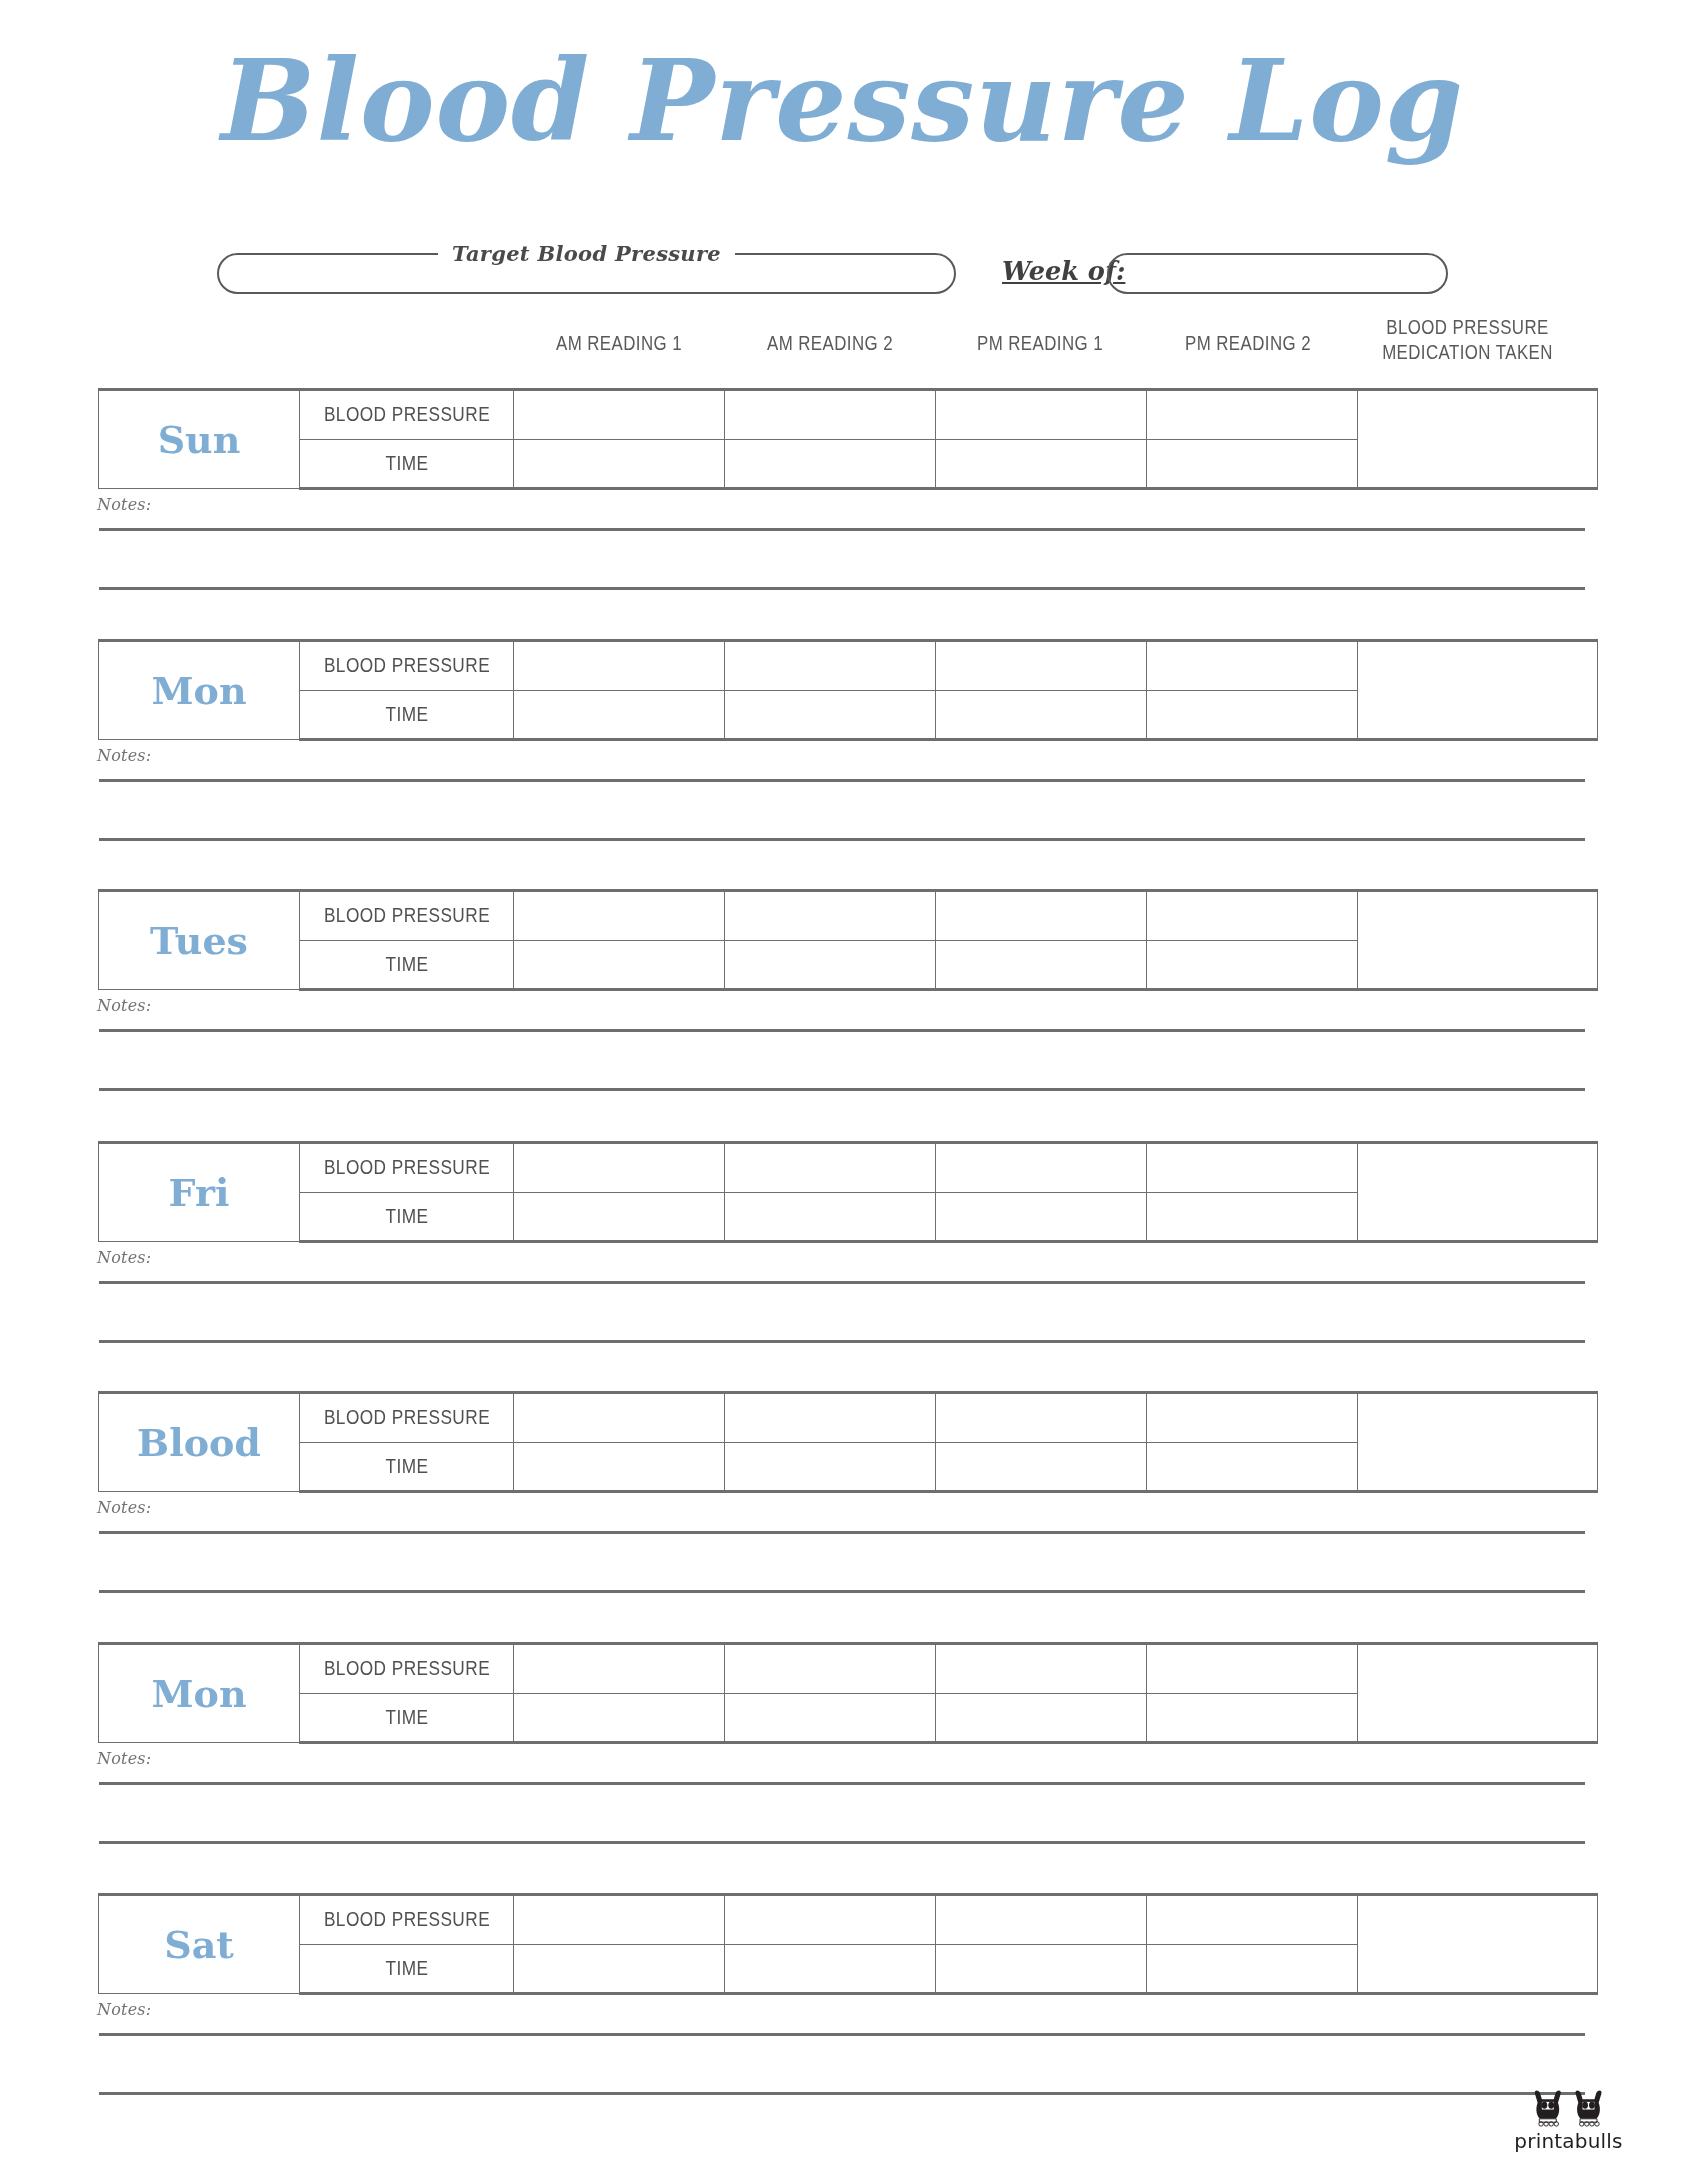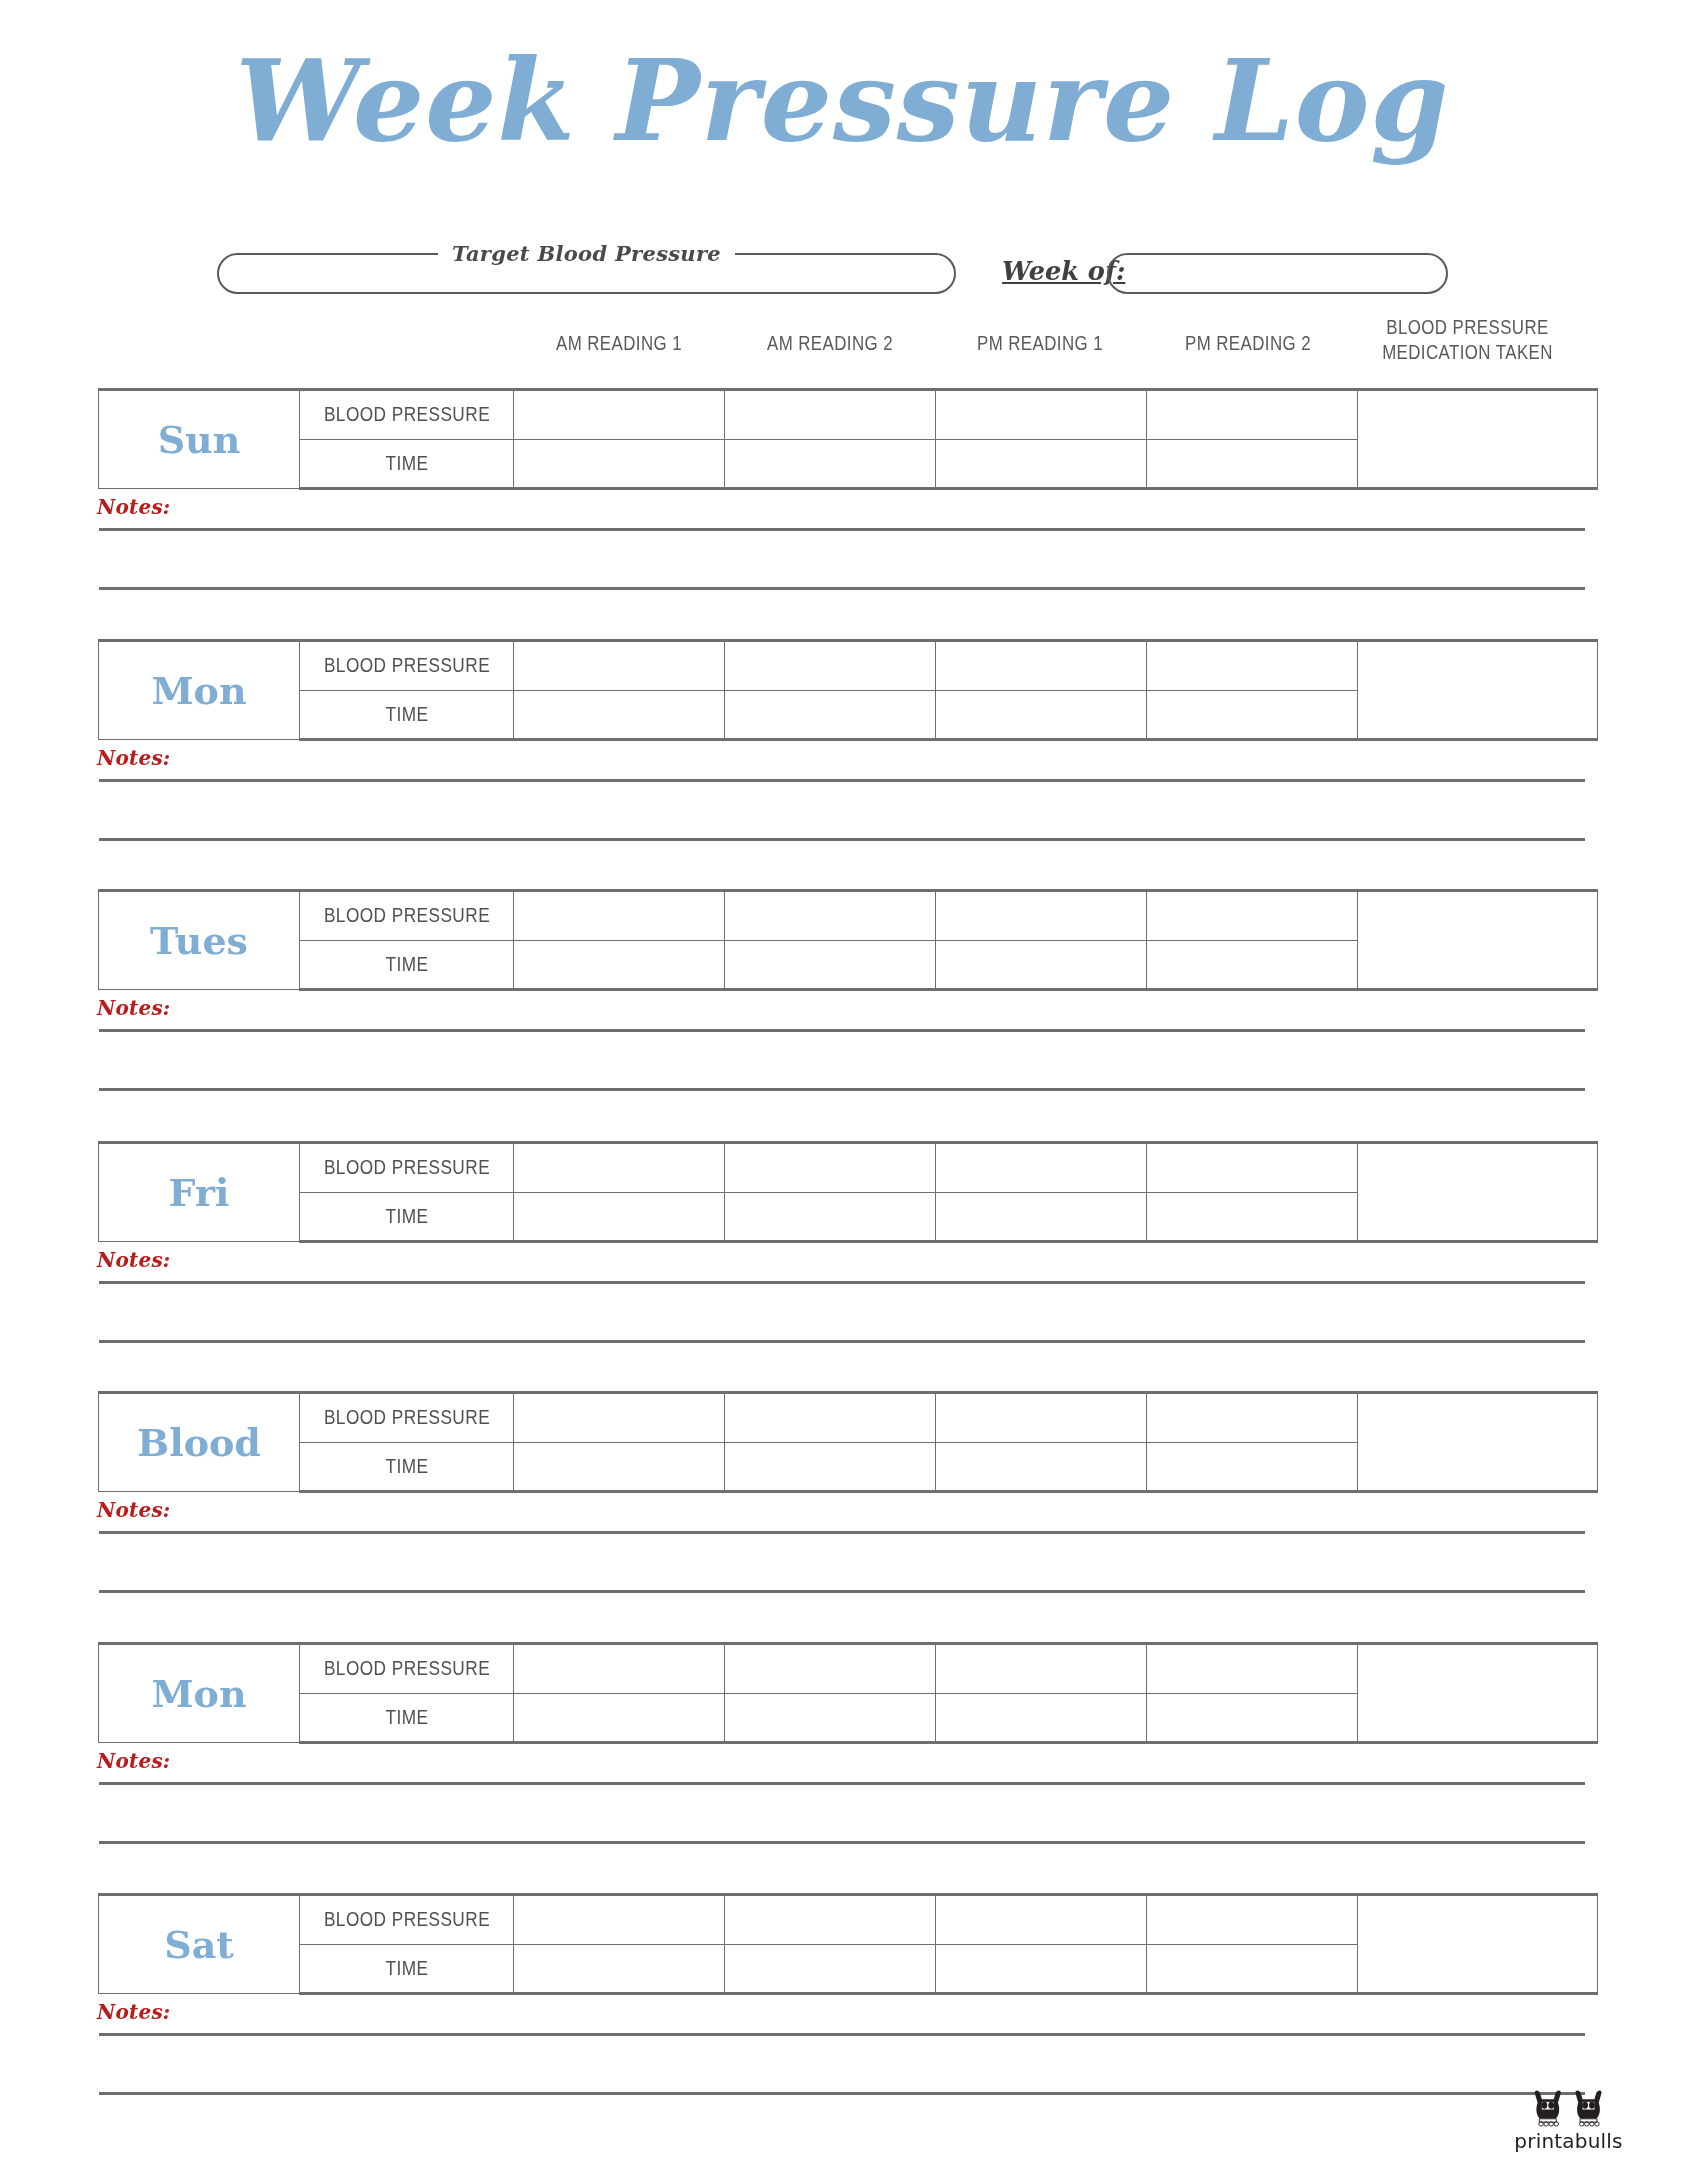--- a/index.html
+++ b/index.html
@@ -183,23 +183,23 @@
   .cell-read     { width: 210px; }
   .cell-med      { width: 239px; }
 
   
   .notes-label {
     position: absolute;
     left: 97px;
     top: 107px;
     font-family: "DejaVu Serif", serif;
     font-style: italic;
-    font-weight: bold;
-    font-size: 20px;
-    color: #b91c1c;
+    font-weight: normal;
+    font-size: 16px;
+    color: #737373;
     letter-spacing: 0.2px;
     white-space: nowrap;
   }
   .notes-line {
     position: absolute;
     left: 99px;
     width: 1486px;
     height: 0;
     border-top: 3.4px solid #6d6e70;
   }
@@ -227,21 +227,21 @@
     color: #231f20;
     line-height: 1;
     margin-top: 0.9px;
   }
 </style>
 </head>
 <body>
 
 <div class="page">
 
-  <div class="title">Week Pressure Log</div>
+  <div class="title">Blood Pressure Log</div>
 
   <div class="header-row">
     <div class="target-field"></div>
     <div class="target-legend-wrap">
       <span class="target-legend">Target Blood Pressure</span>
     </div>
     <div class="weekof-label">Week of:</div>
     <div class="weekof-field"></div>
   </div>
 

